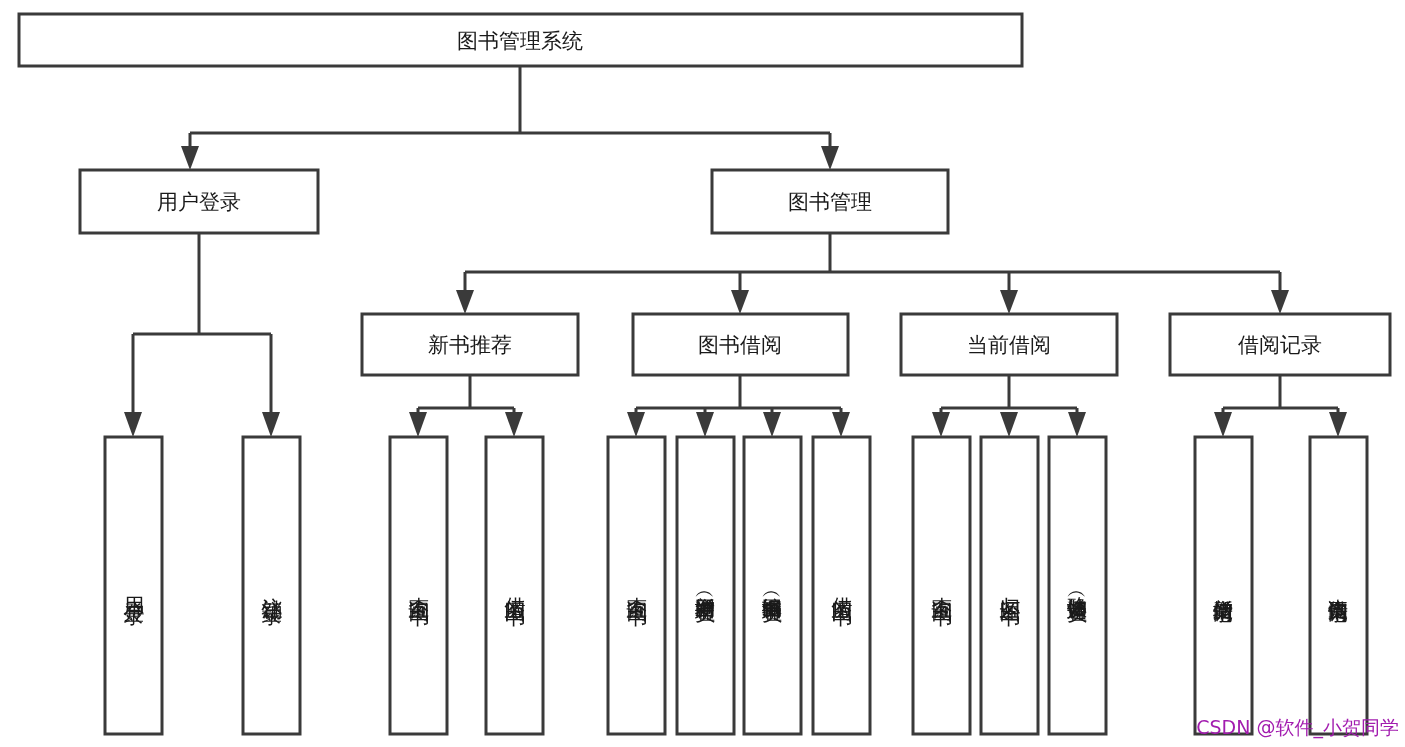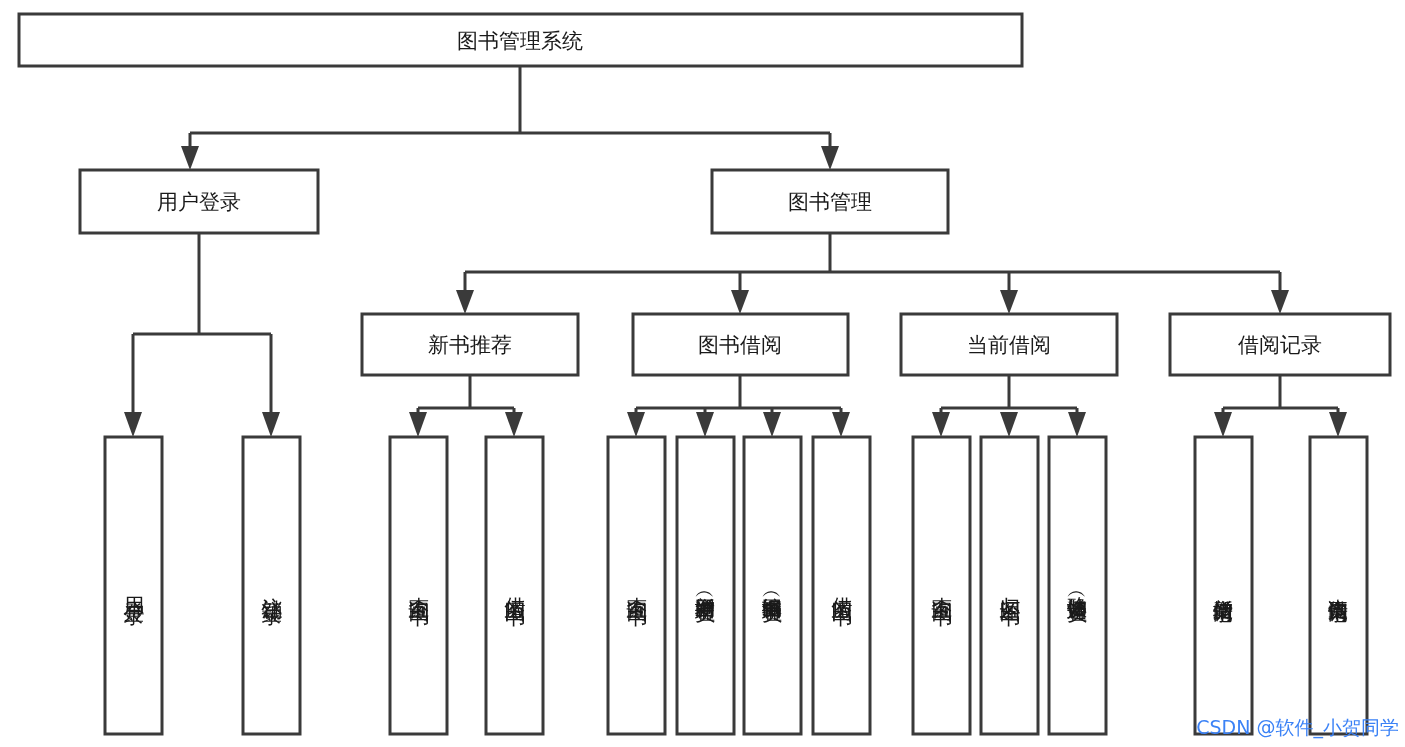--- a/index.html
+++ b/index.html
@@ -62,21 +62,21 @@
   .leaf-label.tight {
     letter-spacing: 1px;
     font-size: 20px;
   }
   .watermark {
     position: absolute;
     right: 6px;
     bottom: 6px;
     font-family: "DejaVu Sans", "Liberation Sans", sans-serif;
     font-size: 19px;
-    color: #3b82f6;
+    color: #a21caf;
     white-space: nowrap;
     pointer-events: none;
   }
 </style>
 </head>
 <body>
 
 <svg id="diagram" viewBox="0 0 1405 747">
 
   <g>

